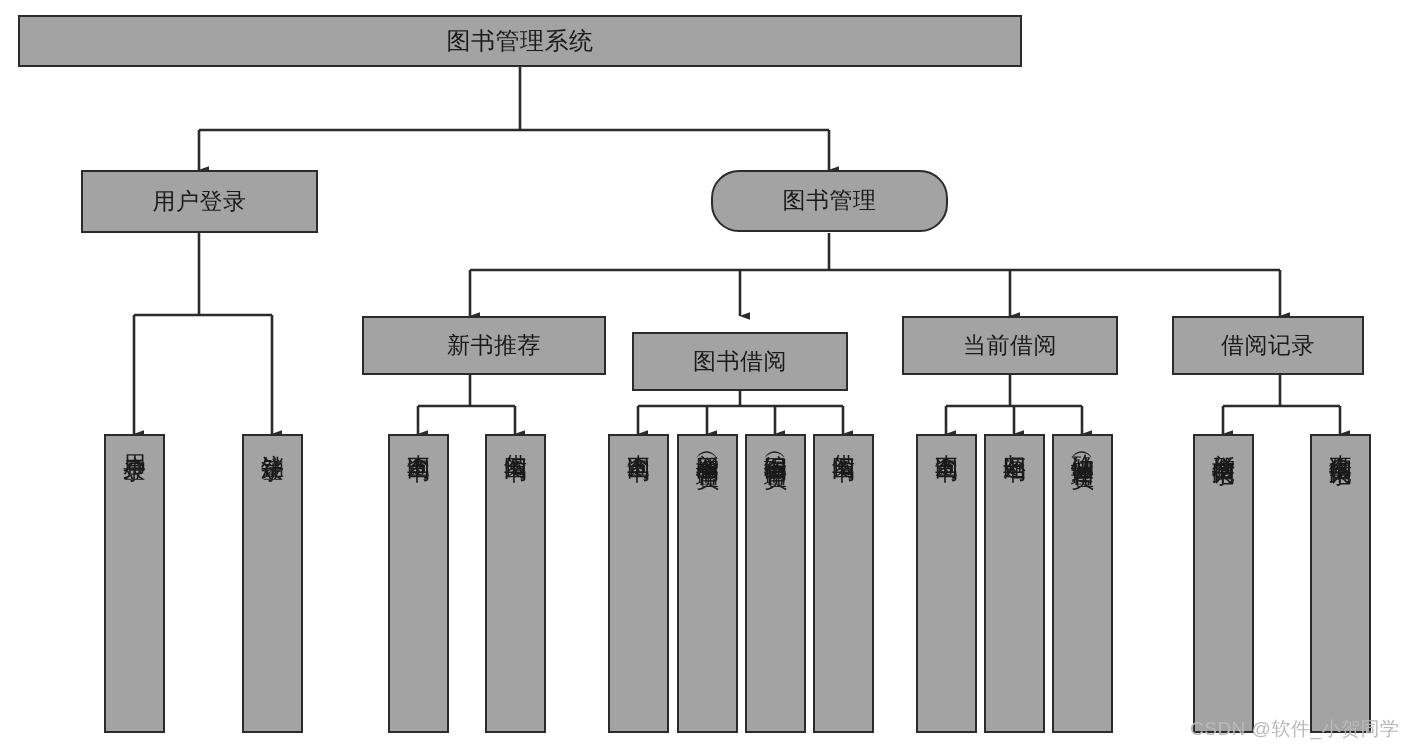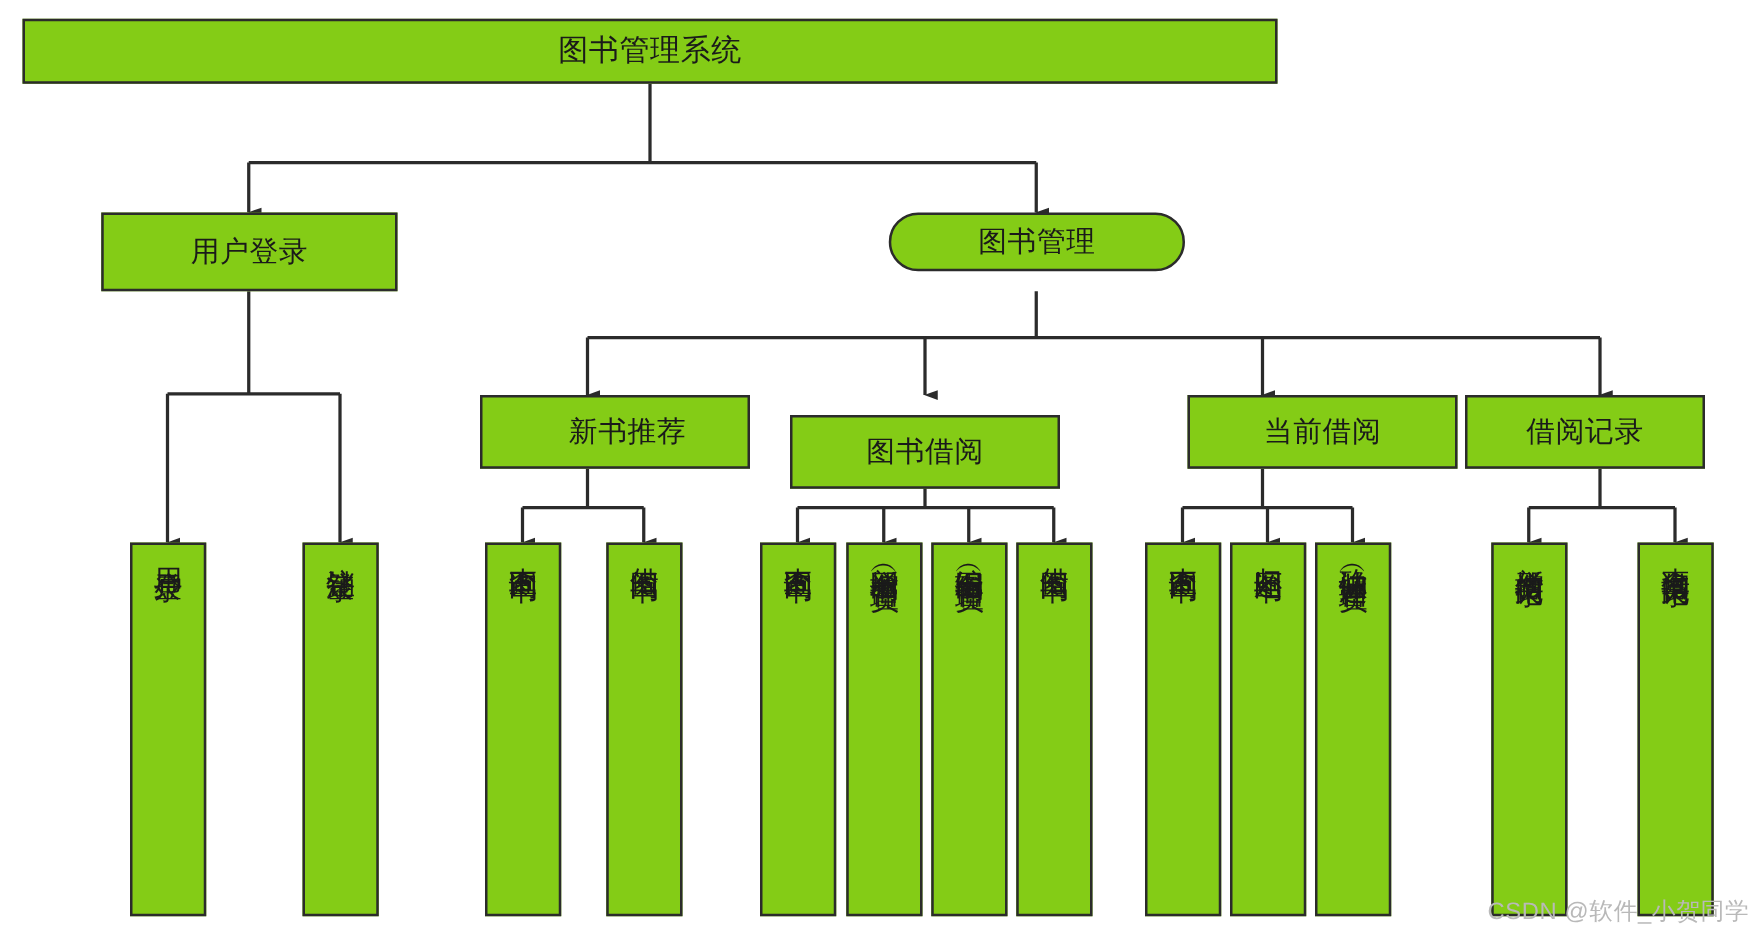--- a/index.html
+++ b/index.html
@@ -23,21 +23,21 @@
     position: absolute;
     top: 0;
     left: 0;
     width: 1405px;
     height: 747px;
   }
   .node-box {
     position: absolute;
     box-sizing: border-box;
     border: 2px solid #2b2b2b;
-    background: #84cc16;
+    background: #a3a3a3;
     display: flex;
     align-items: center;
     justify-content: center;
     overflow: hidden;
   }
   .node-label {
     color: #1a1a1a;
     line-height: 1.12;
     text-align: center;
     white-space: nowrap;
@@ -117,31 +117,31 @@
       </g>
   </svg>
 
   <div class="node-box root horizontal" style="left: 18px; top: 15px; width: 1004px; height: 52px;">
     <span class="node-label">图书管理系统</span>
   </div>
 
   <div class="node-box horizontal" style="left: 81px; top: 170px; width: 237px; height: 63px;">
     <span class="node-label">用户登录</span>
   </div>
-  <div class="node-box horizontal" style="left: 711px; top: 170px; width: 237px; height: 47px; border-radius: 28px;">
+  <div class="node-box horizontal" style="left: 711px; top: 170px; width: 237px; height: 62px; border-radius: 28px;">
     <span class="node-label">图书管理</span>
   </div>
 
-  <div class="node-box horizontal" style="left: 384px; top: 316px; width: 216px; height: 59px; padding-left: 20px;">
+  <div class="node-box horizontal" style="left: 362px; top: 316px; width: 244px; height: 59px; padding-left: 20px;">
     <span class="node-label">新书推荐</span>
   </div>
   <div class="node-box horizontal" style="left: 632px; top: 332px; width: 216px; height: 59px;">
     <span class="node-label">图书借阅</span>
   </div>
-  <div class="node-box horizontal" style="left: 902px; top: 316px; width: 216px; height: 59px; margin-left: 48px;">
+  <div class="node-box horizontal" style="left: 902px; top: 316px; width: 216px; height: 59px;">
     <span class="node-label">当前借阅</span>
   </div>
   <div class="node-box horizontal" style="left: 1172px; top: 316px; width: 192px; height: 59px;">
     <span class="node-label">借阅记录</span>
   </div>
 
   <div class="node-box vertical" style="left: 104px; top: 434px; width: 61px; height: 299px;">
     <span class="node-label">用户登录</span>
   </div>
   <div class="node-box vertical" style="left: 242px; top: 434px; width: 61px; height: 299px;">

